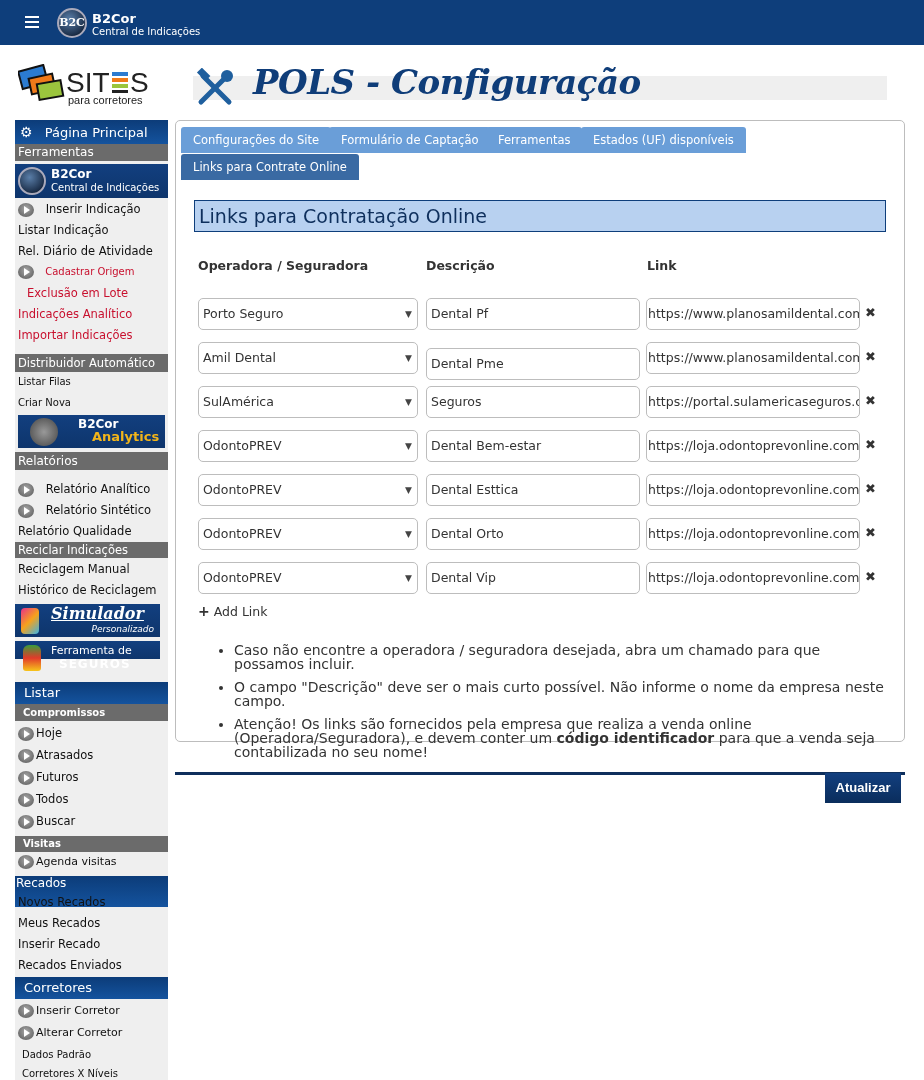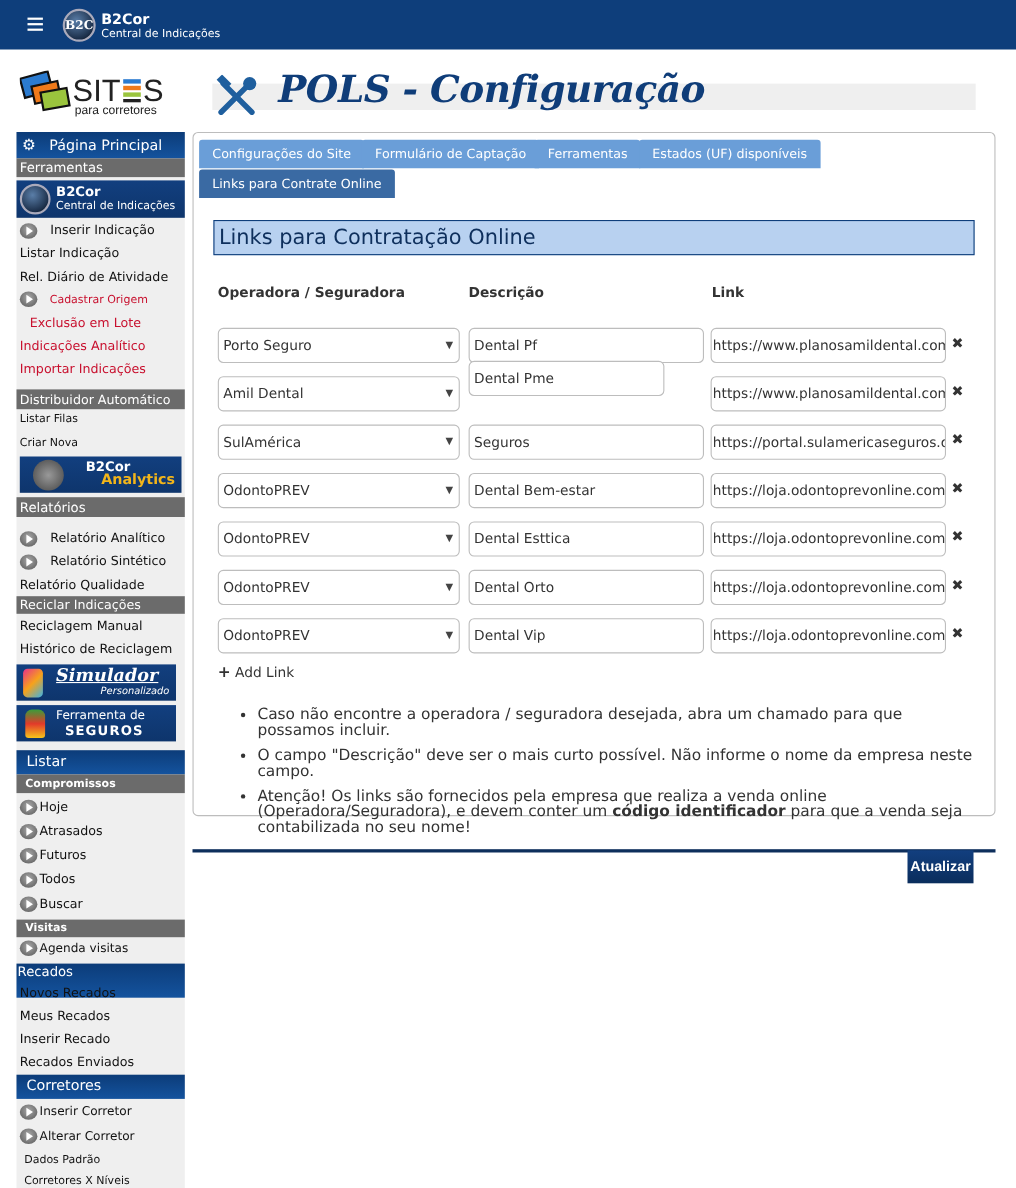--- a/index.html
+++ b/index.html
@@ -48,21 +48,21 @@
   .sel .caret { position: absolute; right: 5px; top: 0; font-size: 9px; color: #444; }
   .del { position: absolute; font-size: 13px; color: #333; font-weight: bold; cursor: pointer; }
 
   .add-link { position: absolute; left: 198px; top: 603px; font-size: 12.5px; color: #333; cursor: pointer; }
   .add-link b { font-size: 14px; }
 
   .notes { position: absolute; left: 218px; top: 643px; width: 670px; font-size: 14px; color: #333; list-style: disc; }
   .notes li { margin-bottom: 9px; line-height: 14px; margin-left: 16px; }
 
   .footer-line { position: absolute; left: 175px; top: 772px; width: 730px; height: 3px; background: #0e2f5c; }
-  .update-btn { position: absolute; left: 825px; top: 773px; width: 60px; height: 30px; background: linear-gradient(#123f7f, #0a2d5c); color: #fff; font-weight: bold; font-size: 13px; line-height: 30px; cursor: pointer; border: none; }
+  .update-btn { position: absolute; left: 825px; top: 773px; width: 76px; height: 30px; background: linear-gradient(#123f7f, #0a2d5c); color: #fff; font-weight: bold; font-size: 13px; line-height: 30px; cursor: pointer; border: none; }
 </style>
 </head>
 <body>
 
 <div class="topbar">
   <div class="hamburger">
       <span></span>
       <span></span>
       <span></span>
     </div>
@@ -124,21 +124,21 @@
 
   <div class="sb-row sb-head-gray" style="top:422px;height:16px;line-height:16px;padding-left:3px;font-size:11.5px;">Reciclar Indicações</div>
   <div class="sb-row sb-link" style="top:442px;">Reciclagem Manual</div>
   <div class="sb-row sb-link" style="top:463px;">Histórico de Reciclagem</div>
 
   <div class="banner" style="top:484px;height:33px;left:0;width:145px;">
     <div style="position:absolute;left:6px;top:4px;width:18px;height:26px;background:linear-gradient(135deg,#e8308a,#f7a21b,#3cb4e5);border-radius:4px;"></div>
     <div style="position:absolute;left:36px;top:0;font-family:'DejaVu Serif',serif;font-style:italic;font-weight:bold;font-size:16px;text-decoration:underline;">Simulador</div>
     <div style="position:absolute;right:6px;top:20px;font-style:italic;font-size:9px;">Personalizado</div>
   </div>
-  <div class="banner" style="top:521px;height:33px;left:0;width:145px;">
+  <div class="banner" style="top:521px;height:18px;left:0;width:145px;">
     <div style="position:absolute;left:8px;top:4px;width:18px;height:26px;background:linear-gradient(#3a9d3a,#e23a2a,#f7c51b);border-radius:6px 6px 3px 3px;"></div>
     <div style="position:absolute;left:36px;top:3px;font-size:11px;">Ferramenta de</div>
     <div style="position:absolute;left:44px;top:16px;font-size:12px;font-weight:bold;letter-spacing:1px;">SEGUROS</div>
   </div>
 
   <div class="sb-row sb-head-blue" style="top:562px;height:22px;line-height:22px;padding-left:9px;font-size:13px;">Listar</div>
   <div class="sb-row sb-head-gray" style="top:584px;height:17px;line-height:17px;padding-left:8px;font-size:10px;font-weight:bold;">Compromissos</div>
   <div class="sb-row sb-link" style="top:606px;"><span class="bullet"></span><span>Hoje</span></div>
   <div class="sb-row sb-link" style="top:628px;"><span class="bullet"></span><span>Atrasados</span></div>
   <div class="sb-row sb-link" style="top:650px;"><span class="bullet"></span><span>Futuros</span></div>
@@ -188,21 +188,21 @@
 <div class="col-head" style="left:647px;">Link</div>
 
 <div>
 
   <div class="sel" style="left:198px;top:298px;width:220px;"><span>Porto Seguro</span><span class="caret">▼</span></div>
   <div class="inp" style="left:426px;top:298px;width:214px;">Dental Pf</div>
   <div class="inp" style="left:646px;top:298px;width:214px;padding-left:1px;">https://www.planosamildental.com</div>
   <div class="del" style="left:865px;top:305px;">✖</div>
 
   <div class="sel" style="left:198px;top:342px;width:220px;"><span>Amil Dental</span><span class="caret">▼</span></div>
-  <div class="inp" style="left:426px;top:328px;width:178px;">Dental Pme</div>
+  <div class="inp" style="left:426px;top:348px;width:214px;">Dental Pme</div>
   <div class="inp" style="left:646px;top:342px;width:214px;padding-left:1px;">https://www.planosamildental.com</div>
   <div class="del" style="left:865px;top:349px;">✖</div>
 
   <div class="sel" style="left:198px;top:386px;width:220px;"><span>SulAmérica</span><span class="caret">▼</span></div>
   <div class="inp" style="left:426px;top:386px;width:214px;">Seguros</div>
   <div class="inp" style="left:646px;top:386px;width:214px;padding-left:1px;">https://portal.sulamericaseguros.co</div>
   <div class="del" style="left:865px;top:393px;">✖</div>
 
   <div class="sel" style="left:198px;top:430px;width:220px;"><span>OdontoPREV</span><span class="caret">▼</span></div>
   <div class="inp" style="left:426px;top:430px;width:214px;">Dental Bem-estar</div>

